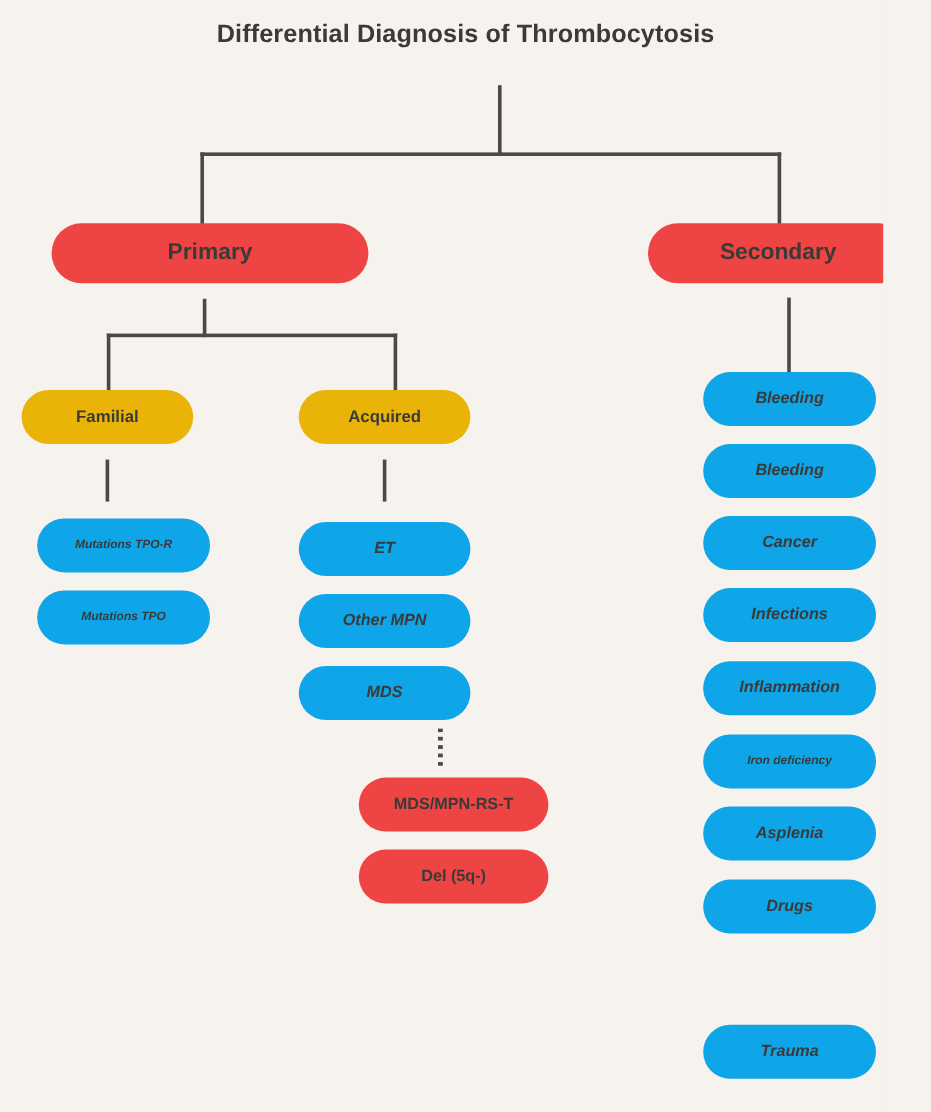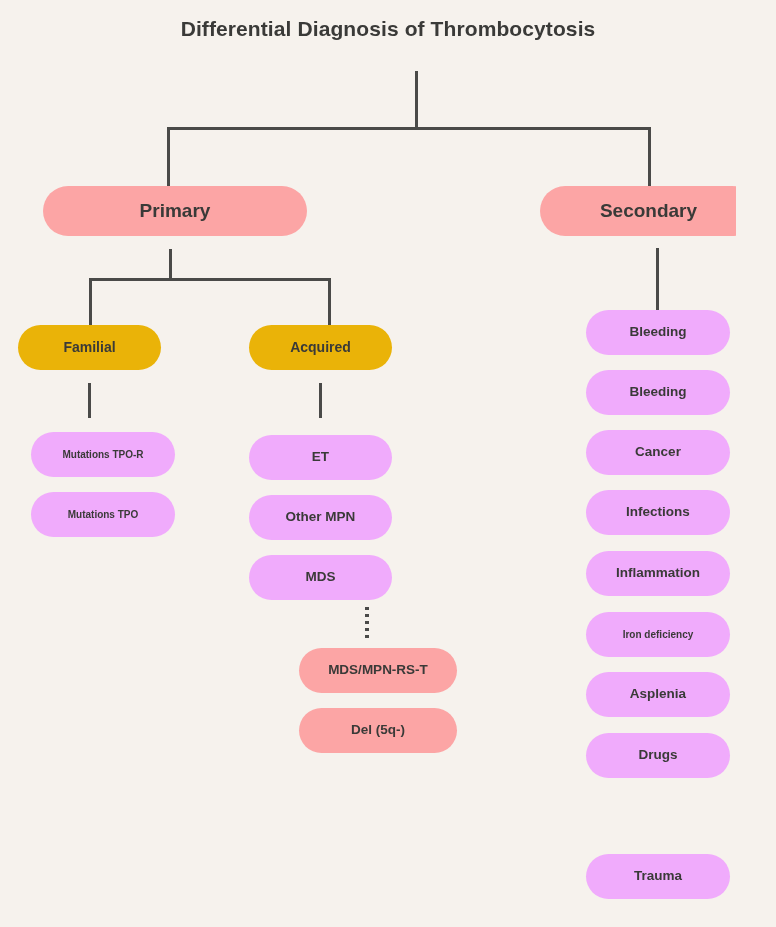--- a/index.html
+++ b/index.html
@@ -60,23 +60,23 @@
     align-items: center;
     justify-content: center;
     box-sizing: border-box;
     border-radius: 999px;
     color: #3a3a38;
     font-weight: bold;
     text-align: center;
     line-height: 1.1;
     white-space: nowrap;
   }
-  .node.tan   { background: #fca5a5; }
+  .node.tan   { background: #ef4444; }
   .node.pink  { background: #eab308; }
-  .node.blue  { background: #f0abfc; }
+  .node.blue  { background: #0ea5e9; font-style: italic; }
 
   .node.lvl1  { font-size: 19px; }
   .node.lvl2  { font-size: 14px; }
   .node.leaf  { font-size: 13.5px; }
   .node.leaf-sm { font-size: 10px; }
 </style>
 </head>
 <body>
 
 <div id="canvas">

